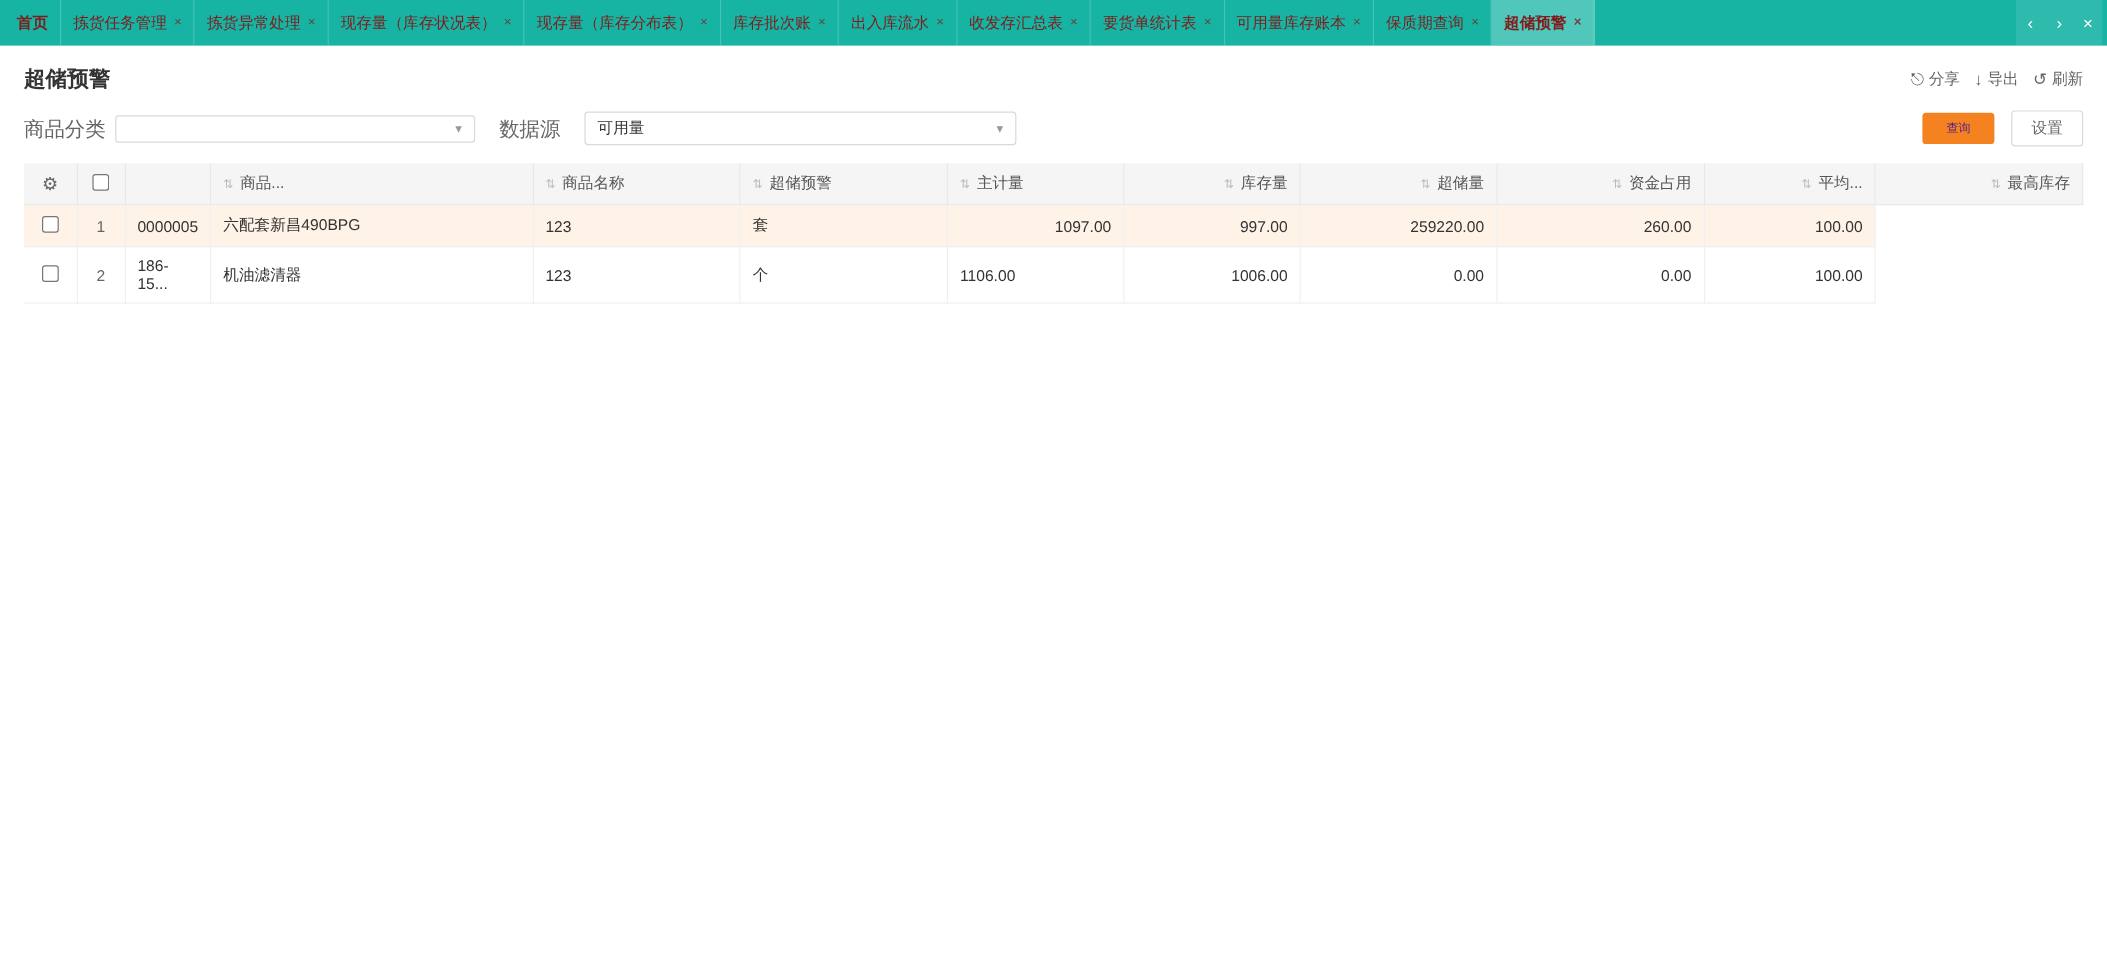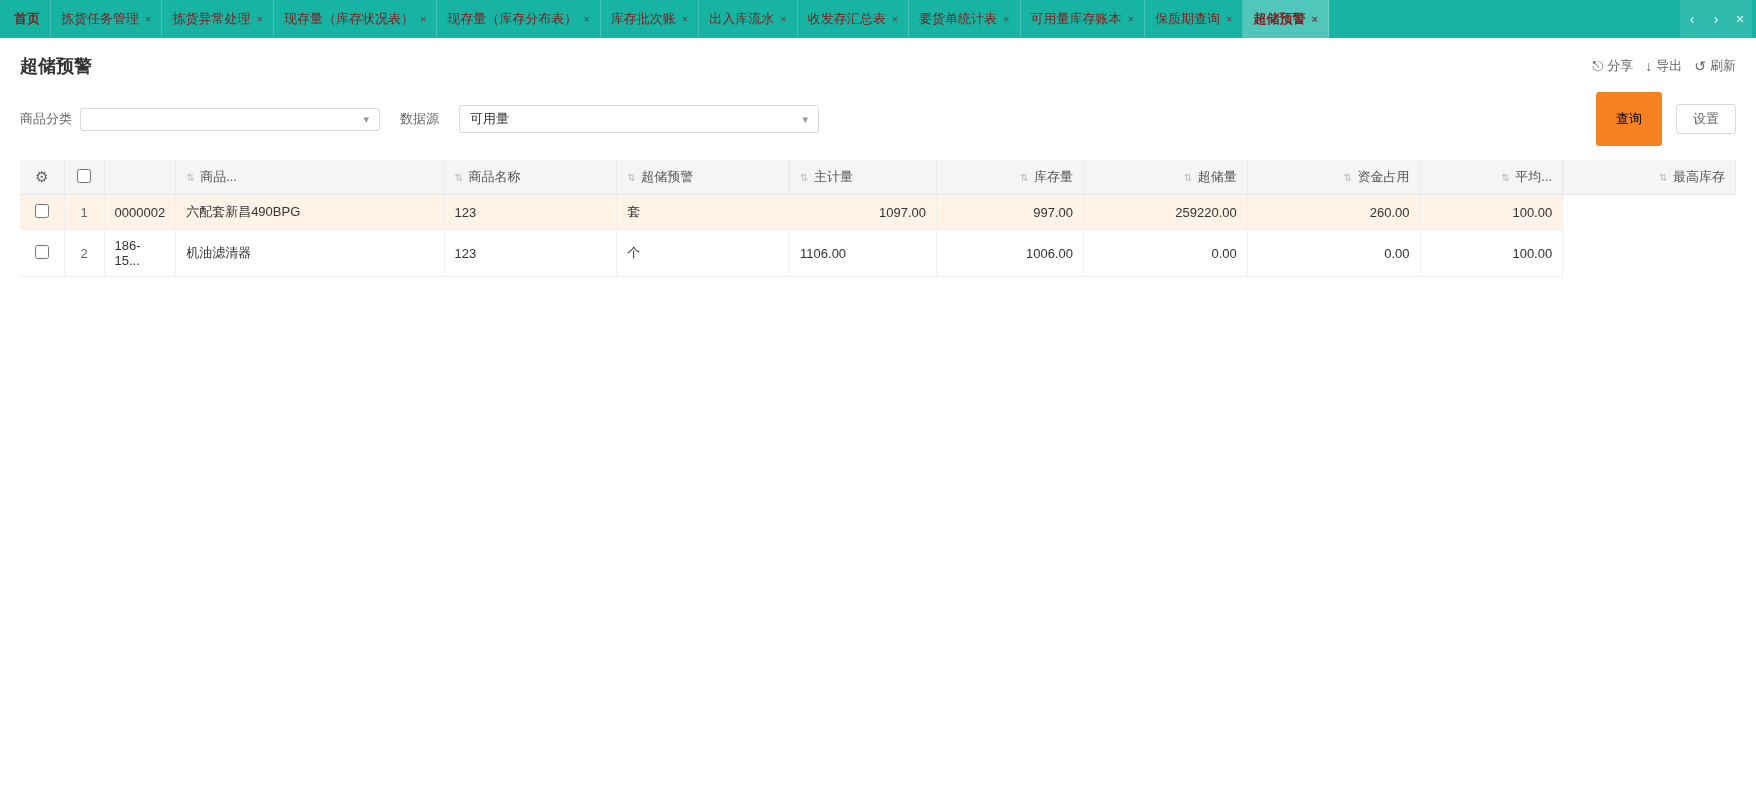--- a/index.html
+++ b/index.html
@@ -87,46 +87,46 @@
 
     
     .filter-row {
       display: flex;
       align-items: center;
       gap: 20px;
       margin-bottom: 14px;
     }
     .filter-label {
       color: #666;
-      font-size: 13px;
+      font-size: 17px;
       white-space: nowrap;
     }
     .filter-select {
       display: flex;
       align-items: center;
       border: 1px solid #d9d9d9;
       border-radius: 3px;
       padding: 4px 10px;
       min-width: 200px;
       cursor: pointer;
       background: #fff;
       justify-content: space-between;
     }
     .filter-select .chevron { color: #999; font-size: 11px; }
     .filter-select-wide { min-width: 360px; }
 
     
     .btn-query {
       background: #f58220;
-      color: #000000;
+      color: #4c1d95;
       border: none;
       border-radius: 3px;
-      padding: 18px 20px;
-      cursor: pointer;
-      font-size: 13px;
+      padding: 6px 20px;
+      cursor: pointer;
+      font-size: 10px;
       margin-left: auto;
     }
     .btn-settings {
       background: #fff;
       color: #666;
       border: 1px solid #d9d9d9;
       border-radius: 3px;
       padding: 5px 16px;
       cursor: pointer;
       font-size: 13px;
@@ -342,21 +342,21 @@
         </th>
       </tr>
     </thead>
     <tbody id="table-body">
 
     <tr class="highlighted">
       <td style="text-align:center;">
         <input type="checkbox" class="cb" style="">
       </td>
       <td class="row-num">1</td>
-      <td>0000002</td>
+      <td>0000005</td>
       <td>六配套新昌490BPG</td>
       <td>123</td>
       <td>套</td>
       <td style="text-align:right;">1097.00</td>
       <td style="text-align:right;">997.00</td>
       <td style="text-align:right;">259220.00</td>
       <td style="text-align:right;padding-left:30px;">260.00</td>
       <td style="text-align:right;">100.00</td>
     </tr>
         <tr>

